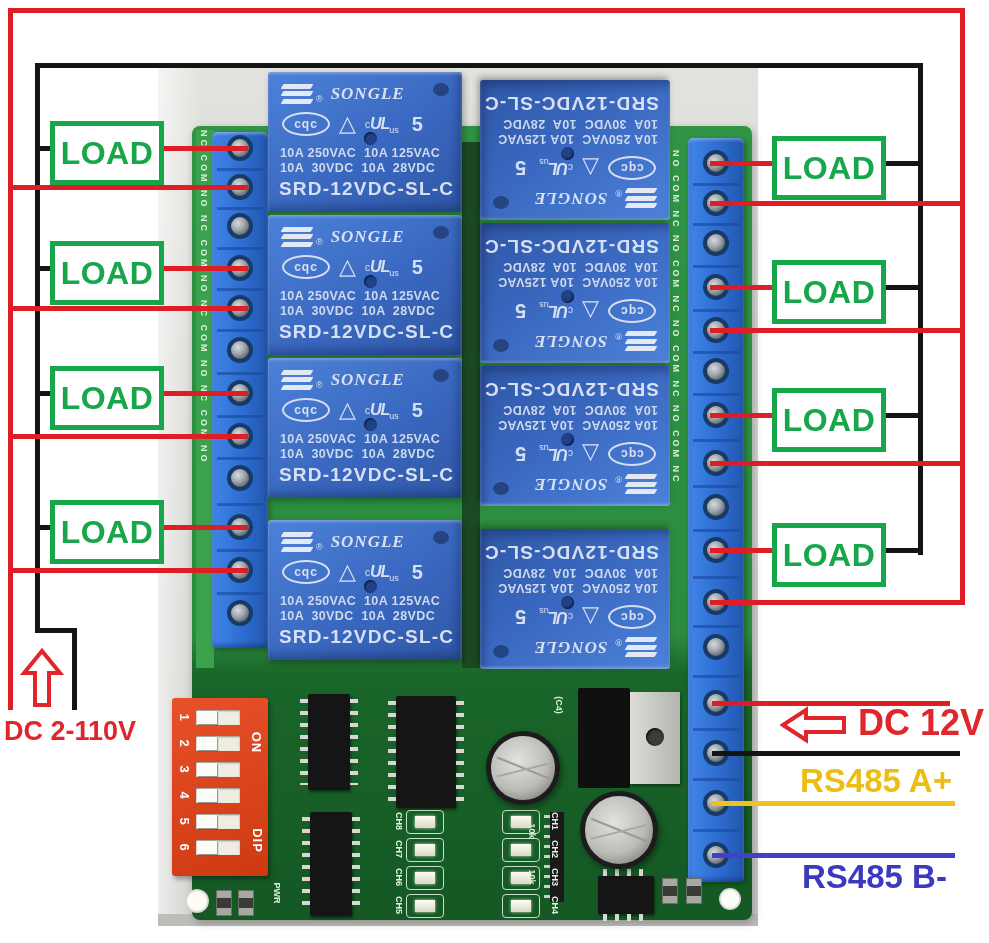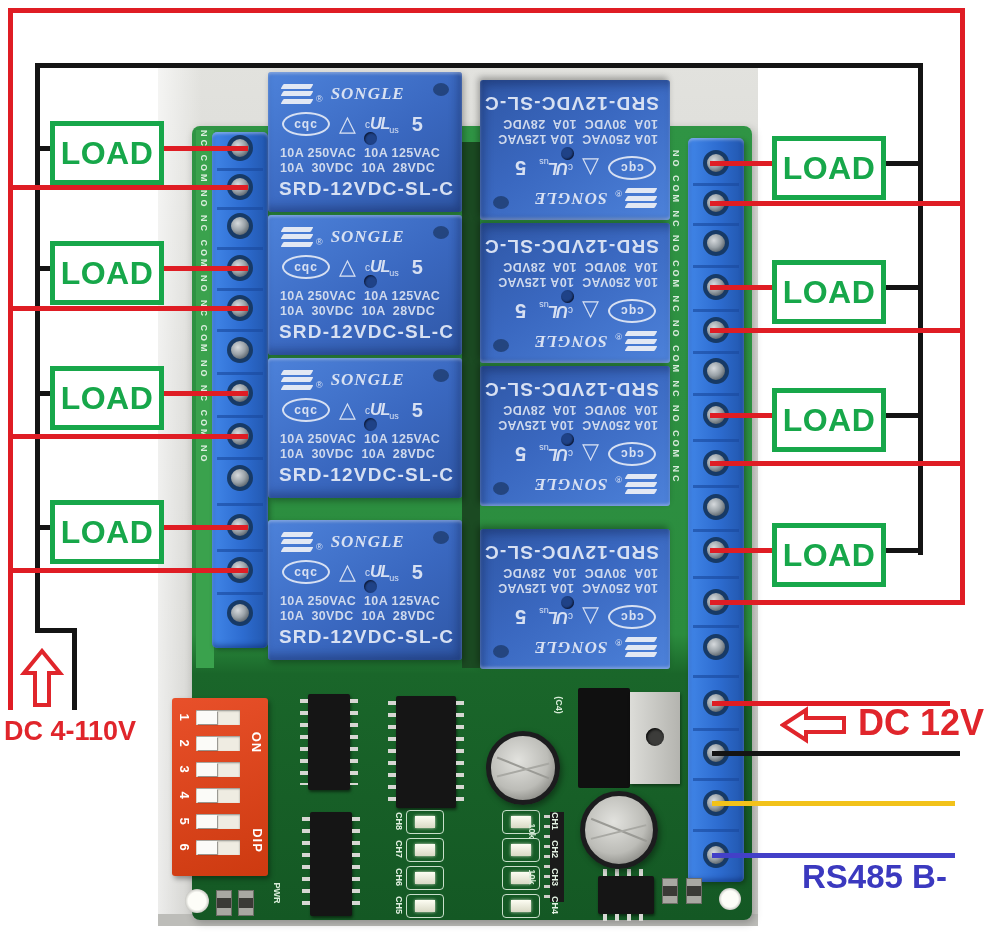--- a/index.html
+++ b/index.html
@@ -228,22 +228,23 @@
   <div class="hole" style="left:719px;top:888px;width:22px;height:22px;"></div>
   <div class="smd" style="left:216px;top:890px;"></div>
   <div class="smd" style="left:238px;top:890px;"></div>
   <div class="smd" style="left:662px;top:878px;"></div>
   <div class="smd" style="left:686px;top:878px;"></div>
   <span class="silk-sm" style="left:266px;top:888px;">PWR</span>
   <span class="silk-sm" style="left:524px;top:826px;">10k</span>
   <span class="silk-sm" style="left:524px;top:872px;">10k</span>
   <span class="silk-sm" style="left:550px;top:700px;">(C4)</span>
 
-  <div class="ann t-power1">DC 4-110V</div>
+  <div class="ann t-power1">DC 2-110V</div>
   <div class="ann t-dc12v">DC 12V</div>
+  <div class="ann t-rs485a">RS485 A+</div>
   <div class="ann t-rs485b">RS485 B-</div>
 
   <svg class="arrow" style="left:20px;top:648px;" width="44" height="60" viewBox="0 0 44 60">
     <path d="M22 3 L40 25 L29 25 L29 57 L15 57 L15 25 L4 25 Z" fill="#ffffff" stroke="#e0252b" stroke-width="4" stroke-linejoin="miter"></path>
   </svg>
   <svg class="arrow" style="left:780px;top:706px;" width="68" height="38" viewBox="0 0 68 38">
     <path d="M3 19 L26 4 L26 12 L64 12 L64 26 L26 26 L26 34 Z" fill="#ffffff" stroke="#e0252b" stroke-width="4" stroke-linejoin="miter"></path>
   </svg>
 
 <div class="relay" style="left: 268px; top: 72px;">

